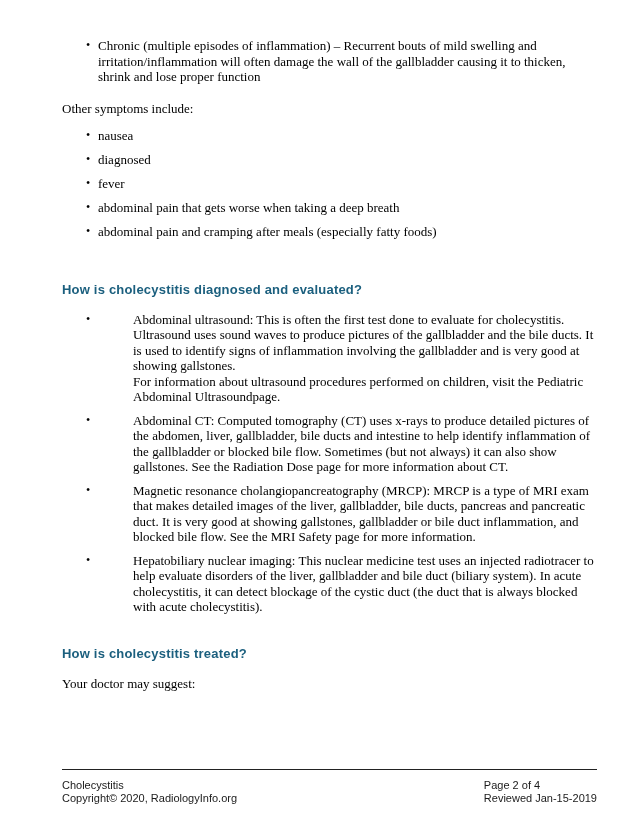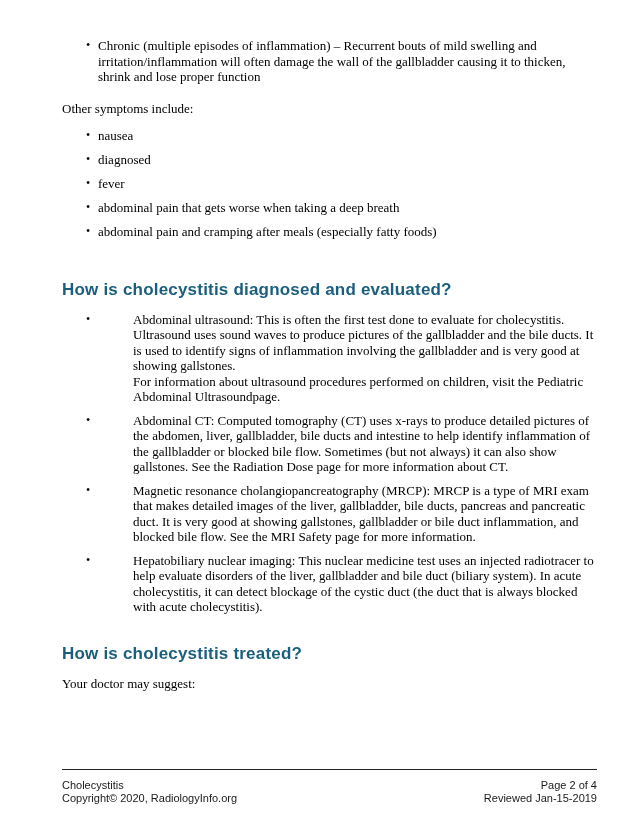--- a/index.html
+++ b/index.html
@@ -29,21 +29,21 @@
     font-size:12px;
   }
   .bullet-text { flex:1; }
 
   .symptoms-intro { margin:16px 0 12px 0; }
   .symptom-item { margin-bottom:8.5px; }
 
   .section-heading {
     font-family:"Liberation Sans", sans-serif;
     font-weight:bold;
-    font-size:17px;
+    font-size:13px;
     line-height:22px;
     color:#1b5f7e;
     margin:39px 0 11px 0;
     letter-spacing:0.2px;
   }
   .mt-lg { margin-top:28px; }
 
   .intro-paragraph { margin:0 0 9px 0; }
   .tests-list { margin-top:0; }
 
@@ -59,21 +59,21 @@
     margin:0 0 9px 0;
   }
   .footer-row {
     display:flex;
     justify-content:space-between;
     font-family:"Liberation Sans", sans-serif;
     font-size:11px;
     line-height:12.5px;
     color:#1a1a1a;
   }
-  .footer-right { text-align:right; }
+  .footer-right { }
 </style>
 </head>
 <body>
 
 <div class="page">
 
   <div class="bullet-item">
     <span class="bullet-marker">•</span>
     <span class="bullet-text">Chronic (multiple episodes of inflammation) – Recurrent bouts of mild swelling and irritation/inflammation will often damage the wall of the gallbladder causing it to thicken, shrink and lose proper function</span>
   </div>

